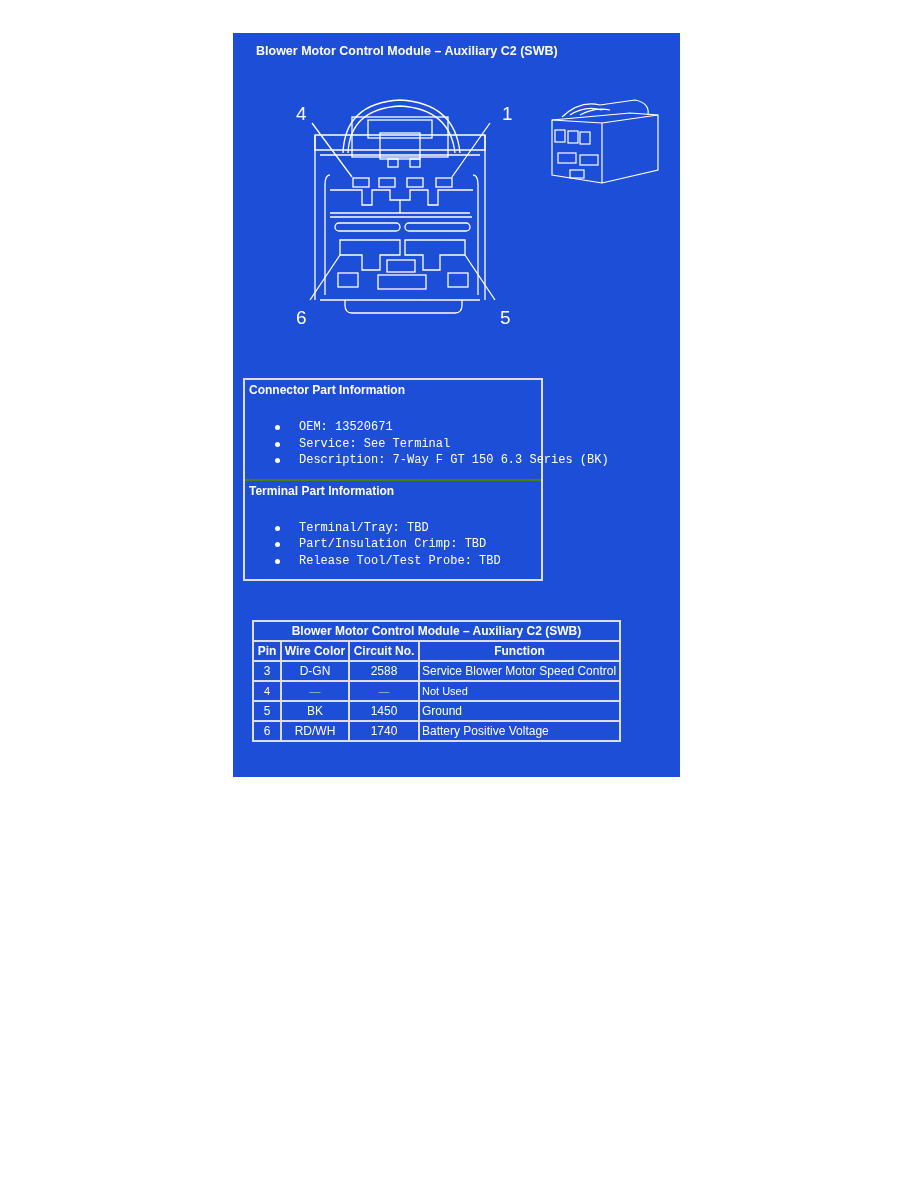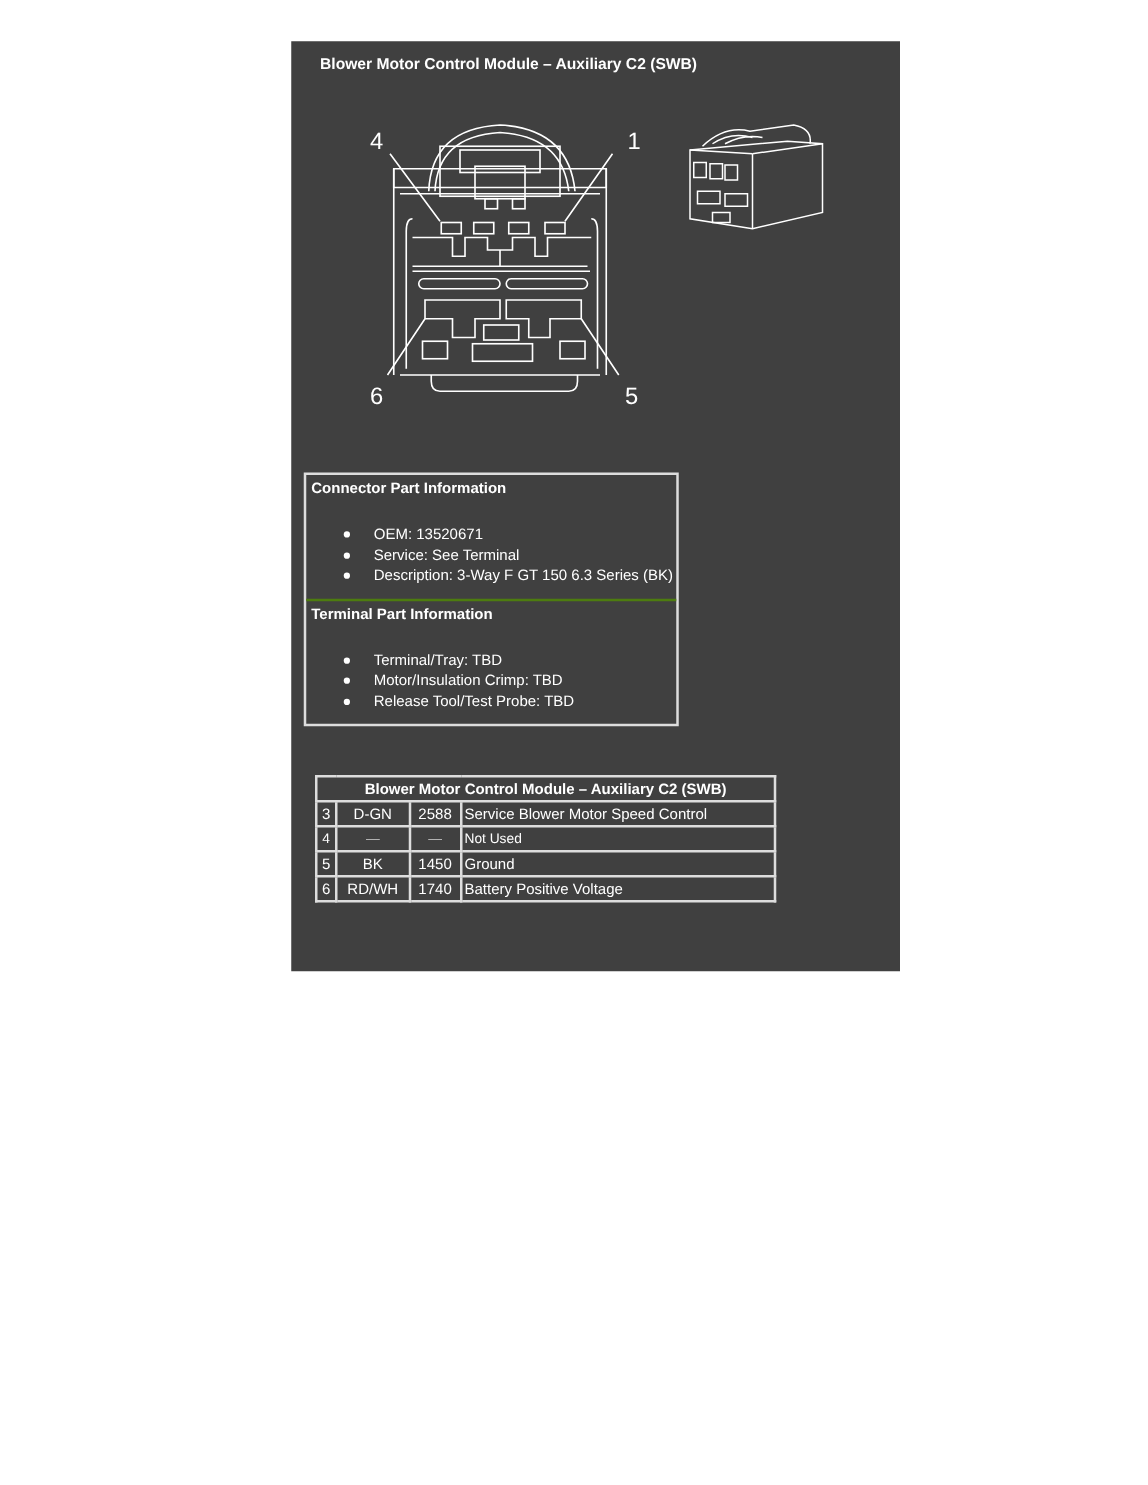--- a/index.html
+++ b/index.html
@@ -1,27 +1,27 @@
 <!DOCTYPE html>
 <html><head>
 <meta charset="utf-8">
 <style>
   html, body { margin:0; padding:0; background:#ffffff; }
   body { width:918px; height:1188px; position:relative; font-family:"Liberation Sans", sans-serif; }
-  .panel { position:absolute; left:233px; top:33px; width:487px; height:744px; background:#404040; color:#fff; }
+  .panel { position:absolute; left:233px; top:33px; width:447px; height:744px; background:#1d4ed8; color:#fff; }
   .title { position:absolute; left:23px; top:11px; font-size:12.5px; font-weight:bold; color:#fff; white-space:nowrap; }
   .diagram { position:absolute; left:57px; top:62px; width:240px; height:240px; }
   .iso { position:absolute; left:307px; top:62px; width:130px; height:100px; }
   .callout { position:absolute; font-size:19px; color:#fff; font-family:"Liberation Sans", sans-serif; }
   .info { position:absolute; left:10px; top:345px; width:300px; border:2px solid #ddd; box-sizing:border-box; }
   .info .sec { padding:3px 4px 10px 4px; }
   .info .sec + .sec { border-top:2px solid #4d7c0f; }
   .info .hdr { font-weight:bold; font-size:12px; }
   .info ul { list-style:none; margin:22px 0 0 0; padding:0 0 0 24px; }
-  .info li { font-size:12px; line-height:16.5px; position:relative; padding-left:26px; white-space:nowrap; }
+  .info li { font-size:12px; line-height:16.5px; position:relative; padding-left:26px; white-space:nowrap;font-family:Liberation Mono, monospace; }
   .info li::before { content:""; position:absolute; left:2px; top:6px; width:5px; height:5px; border-radius:50%; background:#fff; }
   table.pins { position:absolute; left:19px; top:587px; border-collapse:collapse; width:369px; font-size:12px; }
   table.pins td, table.pins th { border:2px solid #ddd; padding:1px 2px; height:16px; }
   table.pins th { font-weight:bold; text-align:center; }
   table.pins td.c { text-align:center; }
   table.pins td.l { text-align:left; }
   .dim { color:#bbb; }
 </style>
 </head>
 <body>
@@ -77,37 +77,43 @@
     <rect x="40" y="60" width="18" height="10"></rect>
     <rect x="30" y="75" width="14" height="8"></rect>
   </svg>
 
   <div class="info">
     <div class="sec">
       <div class="hdr">Connector Part Information</div>
       <ul>
         <li>OEM: 13520671</li>
         <li>Service: See Terminal</li>
-        <li>Description: 3-Way F GT 150 6.3 Series (BK)</li>
+        <li>Description: 7-Way F GT 150 6.3 Series (BK)</li>
       </ul>
     </div>
     <div class="sec">
       <div class="hdr">Terminal Part Information</div>
       <ul>
         <li>Terminal/Tray: TBD</li>
-        <li>Motor/Insulation Crimp: TBD</li>
+        <li>Part/Insulation Crimp: TBD</li>
         <li>Release Tool/Test Probe: TBD</li>
       </ul>
     </div>
   </div>
 
   <table class="pins">
     <tbody>
         <tr>
       <th colspan="4">Blower Motor Control Module – Auxiliary C2 (SWB)</th>
+    </tr>
+    <tr>
+      <th style="width:22px;">Pin</th>
+      <th style="width:62px;">Wire Color</th>
+      <th style="width:64px;">Circuit No.</th>
+      <th>Function</th>
     </tr>
     <tr>
       <td class="c">3</td>
       <td class="c">D-GN</td>
       <td class="c">2588</td>
       <td class="l">Service Blower Motor Speed Control</td>
     </tr>
     <tr style="font-size:11px;">
       <td class="c">4</td>
       <td class="c dim">—</td>

